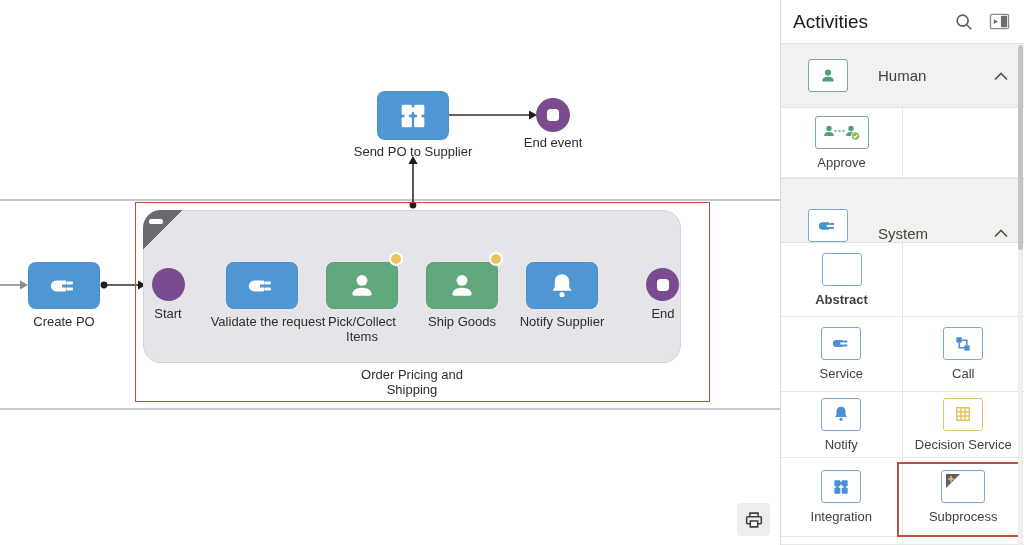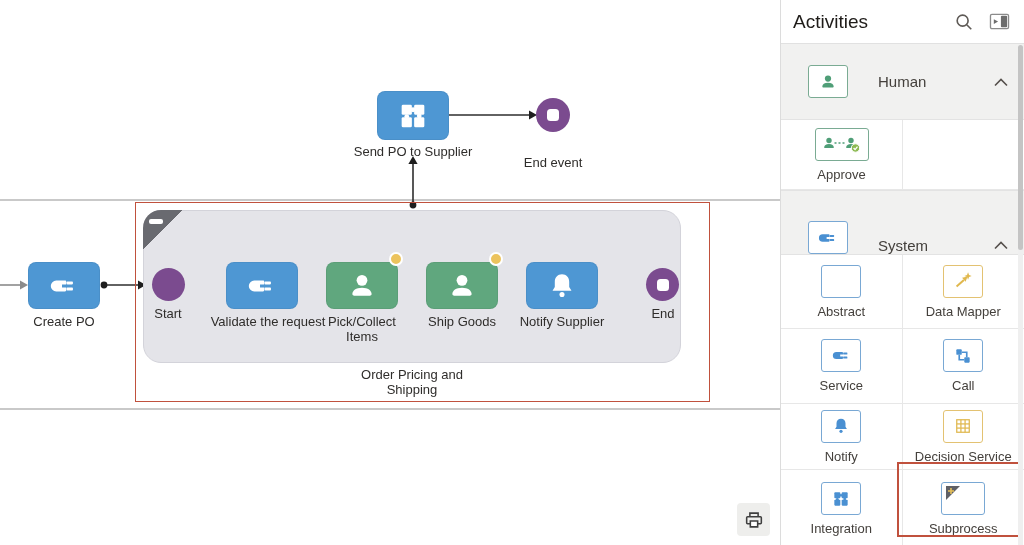--- a/index.html
+++ b/index.html
@@ -52,33 +52,33 @@
   
   .palette { position:absolute; left:780px; top:0; width:244px; height:545px;
              background:#fff; border-left:1px solid #dcdcdc; }
   .pal-header { height:44px; display:flex; align-items:center; padding:0 14px 0 12px;
                 border-bottom:1px solid #e1e1e1; }
   .pal-title { font-size:19px; color:#1f1c19; flex:1; }
   .hdr-icon { margin-left:15px; display:flex; cursor:pointer; }
 
   .section { display:flex; align-items:center; background:#f1f1f0;
              border-bottom:1px solid #e3e3e3; padding:0 16px 0 27px; }
-  .section.human  { height:76px; }
+  .section.human  { height:64px; }
   .section.system { height:65px; border-top:1px solid #e3e3e3;align-items:flex-end; }
   .ibox { width:40px; height:33px; background:#fff; border-radius:3px;
           display:flex; align-items:center; justify-content:center; flex:none; }
   .ibox.green  { border:1.5px solid #7aab93; }
   .ibox.blue   { border:1.5px solid #79a8d4; }
   .ibox.yellow { border:1.5px solid #e3c272; }
   .ibox.wide { width:54px; }
   .ibox.subp { width:44px; position:relative; overflow:hidden; }
   .section-label { font-size:15px; color:#44403c; margin-left:30px; flex:1; }
 
   .grid-row { display:flex; border-bottom:1px solid #e7e7e7; }
-  .row-h70 { height:70px; } .row-h74 { height:74px; } .row-h75 { height:75px; }
+  .row-h70 { height:70px; } .row-h74 { height:74px;font-weight:bold; } .row-h75 { height:75px; }
   .row-h66 { height:66px; } .row-h79 { height:79px;text-align:center; } .row-sliver { height:8px; }
   .cell { width:122px; display:flex; flex-direction:column; align-items:center;
           justify-content:center; cursor:grab; }
   .cell:first-child { border-right:1px solid #e7e7e7; }
   .cell .ilabel { font-size:13px; color:#44403c; margin-top:6px; white-space:nowrap; }
 
   .scroll-track { position:absolute; left:1018px; top:45px; width:5px; height:500px; background:#efefef; }
   .scroll-thumb { position:absolute; left:1018px; top:45px; width:5px; height:205px; background:#c4c4c4; border-radius:3px; }
 </style>
 </head>
@@ -186,21 +186,21 @@
 
     <div class="nlabel" style="left:64px;  top:315px;">Create PO</div>
     <div class="nlabel" style="left:168px; top:307px;">Start</div>
     <div class="nlabel" style="left:268px; top:315px;">Validate the request</div>
     <div class="nlabel wrap" style="left:362px; top:315px; width:88px;">Pick/Collect Items</div>
     <div class="nlabel" style="left:462px; top:315px;">Ship Goods</div>
     <div class="nlabel" style="left:562px; top:315px;">Notify Supplier</div>
     <div class="nlabel" style="left:663px; top:307px;">End</div>
     <div class="nlabel wrap" style="left:412px; top:368px; width:132px;">Order Pricing and Shipping</div>
     <div class="nlabel" style="left:413px; top:145px;">Send PO to Supplier</div>
-    <div class="nlabel" style="left:553px; top:136px;margin-top:20px;">End event</div>
+    <div class="nlabel" style="left:553px; top:136px;">End event</div>
 
     <button class="print-btn">
       <svg width="22" height="22" viewBox="0 0 24 24" fill="none" stroke="#3f3f3f" stroke-width="1.7">
           <path d="M7.5 8.5V4.5h9v4"></path>
           <rect x="4" y="8.5" width="16" height="7.5" rx="1"></rect>
           <path d="M8 13h8v6.5H8z" fill="#fff"></path>
         </svg>
     </button>
   </div>
 
@@ -271,30 +271,20 @@
             <polyline points="1,7.5 7,1.5 13,7.5"></polyline>
           </svg>
       </span>
     </div>
 
     <div class="grid-row row-h74">
       <div class="cell">
         <span class="ibox blue"></span>
         <span class="ilabel">Abstract</span>
       </div>
-      <div class="cell">
-        <span class="ibox yellow">
-          <svg width="22" height="22" viewBox="0 0 24 24">
-              <line x1="5" y1="18" x2="13" y2="11" stroke="#e0b84e" stroke-width="2.2"></line>
-              <polygon points="11,8.5 17,7 14.8,12.8" fill="#e0b84e"></polygon>
-              <polygon points="17.5,2.5 18.6,5.4 21.5,6.5 18.6,7.6 17.5,10.5 16.4,7.6 13.5,6.5 16.4,5.4" fill="#e0b84e"></polygon>
-            </svg>
-        </span>
-        <span class="ilabel">Data Mapper</span>
-      </div>
     </div>
 
     <div class="grid-row row-h75">
       <div class="cell">
         <span class="ibox blue">
           <svg width="21" height="21" viewBox="0 0 24 24" fill="#4a90d2">
               <path d="M6.2 7.9h6.6c.5 0 .9.4.9.9v2h-3.2v2.4h3.2v2c0 .5-.4.9-.9.9H6.2a4.1 4.1 0 0 1 0-8.2z"></path>
               <rect x="13.9" y="8.6" width="4.8" height="2.2" rx=".6"></rect>
               <rect x="13.9" y="13.2" width="4.8" height="2.2" rx=".6"></rect>
             </svg>

